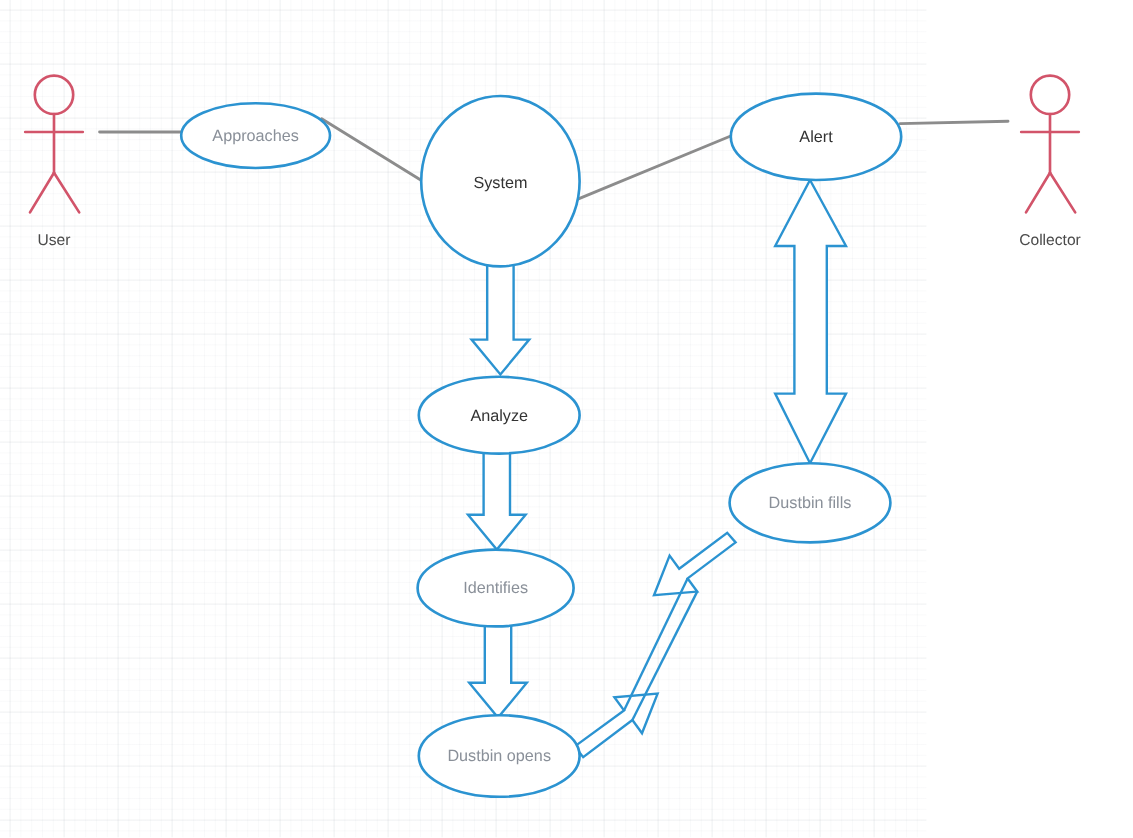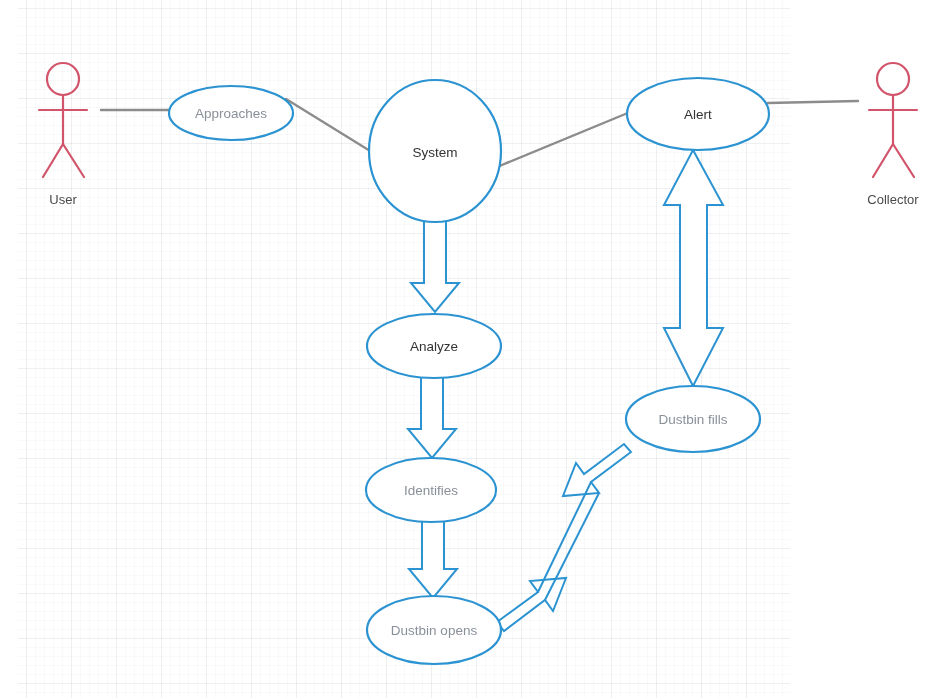--- a/index.html
+++ b/index.html
@@ -19,21 +19,20 @@
     width: 772px;
     height: 698px;
     background-color: #ffffff;
     background-image:
       linear-gradient(to right, rgba(120,130,150,0.085) 1px, transparent 1px),
       linear-gradient(to bottom, rgba(120,130,150,0.085) 1px, transparent 1px),
       linear-gradient(to right, rgba(120,130,150,0.045) 1px, transparent 1px),
       linear-gradient(to bottom, rgba(120,130,150,0.045) 1px, transparent 1px);
     background-size: 45px 45px, 45px 45px, 9px 9px, 9px 9px;
     background-position: 8px 8px, 8px 8px, 8px 8px, 8px 8px;
-    margin-left: 18px;
   }
   #diagram {
     position: absolute;
     left: 0;
     top: 0;
   }
   .node-label {
     font-family: "Liberation Sans", sans-serif;
     text-anchor: middle;
     dominant-baseline: middle;

